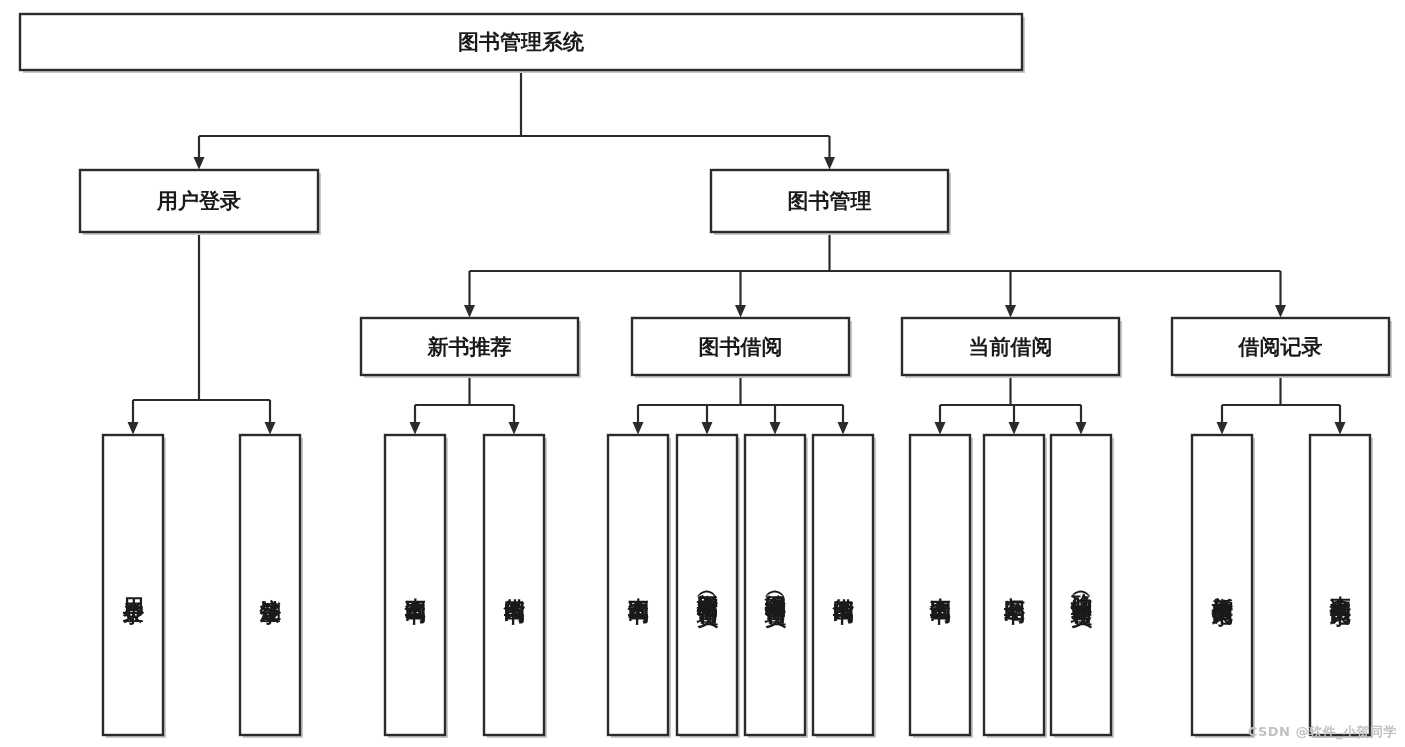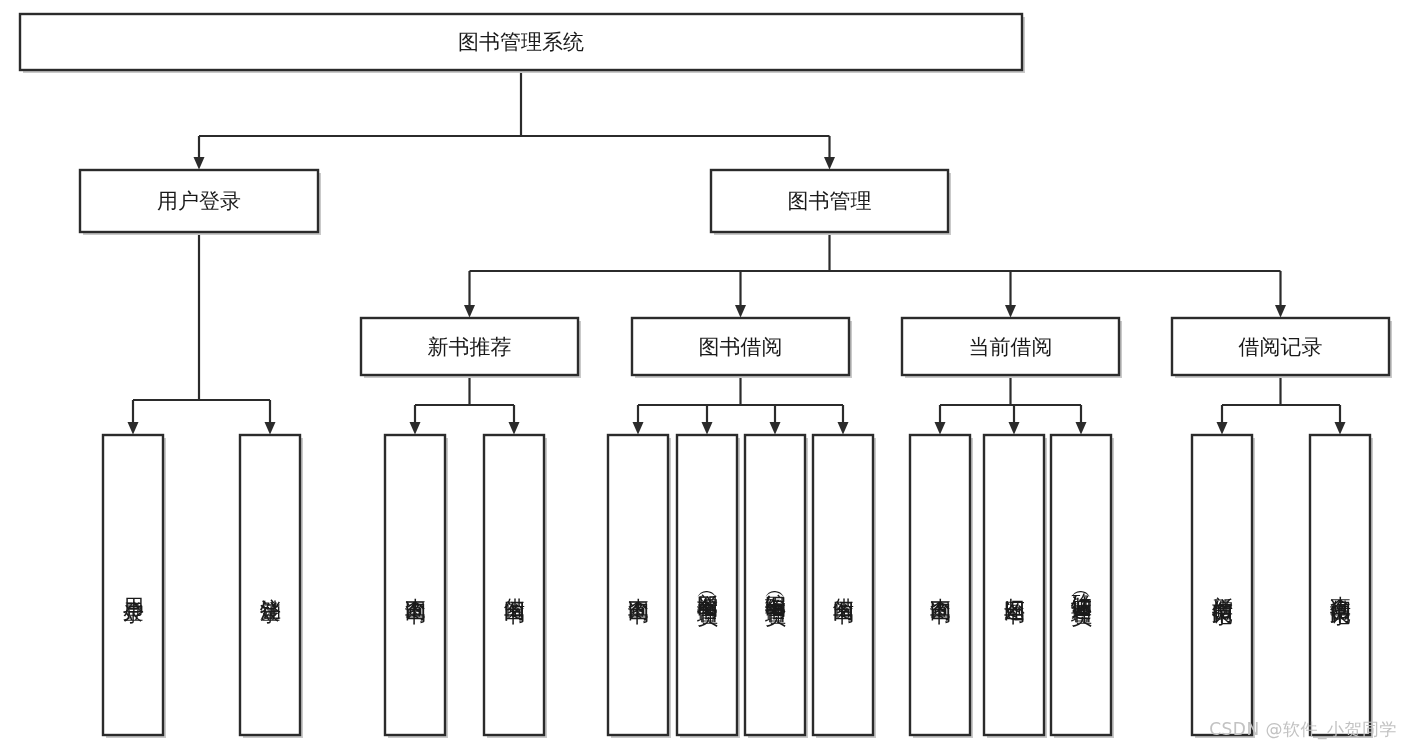--- a/index.html
+++ b/index.html
@@ -10,20 +10,21 @@
   }
   body {
     font-family: "DejaVu Sans", "Liberation Sans", sans-serif;
   }
   #diagram-root {
     position: relative;
     width: 1405px;
     height: 747px;
     background: #ffffff;
     overflow: hidden;
+    font-weight: bold;
   }
   svg#tree-canvas {
     position: absolute;
     left: 0;
     top: 0;
     width: 1405px;
     height: 747px;
     display: block;
   }
   .node-box {
@@ -65,21 +66,21 @@
     letter-spacing: 2px;
     color: #1a1a1a;
     pointer-events: none;
     white-space: nowrap;
   }
   .watermark {
     position: absolute;
     right: 8px;
     bottom: 6px;
     font-family: "DejaVu Sans", "Liberation Sans", sans-serif;
-    font-size: 17px;
+    font-size: 13px;
     color: #c2c2c2;
     letter-spacing: 0.5px;
     user-select: none;
     margin-top: 28px;
   }
 </style>
 </head>
 <body>
 
 <div id="diagram-root">

